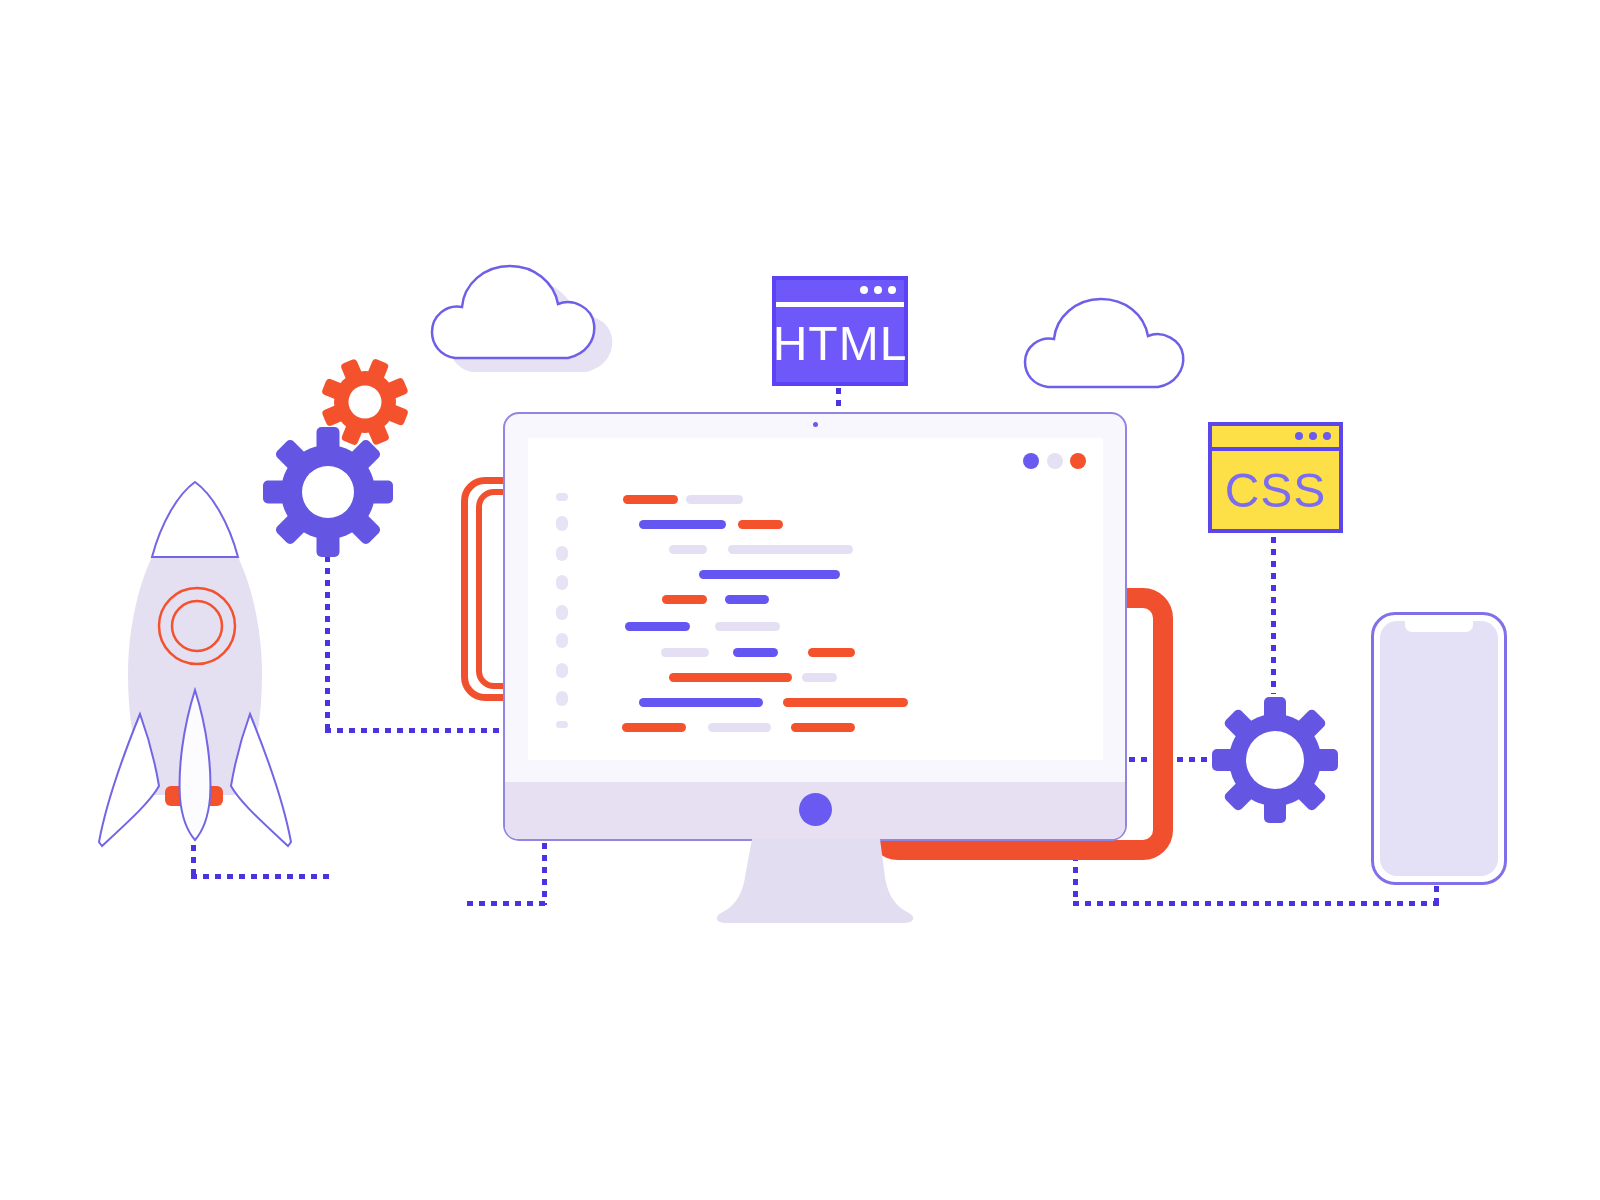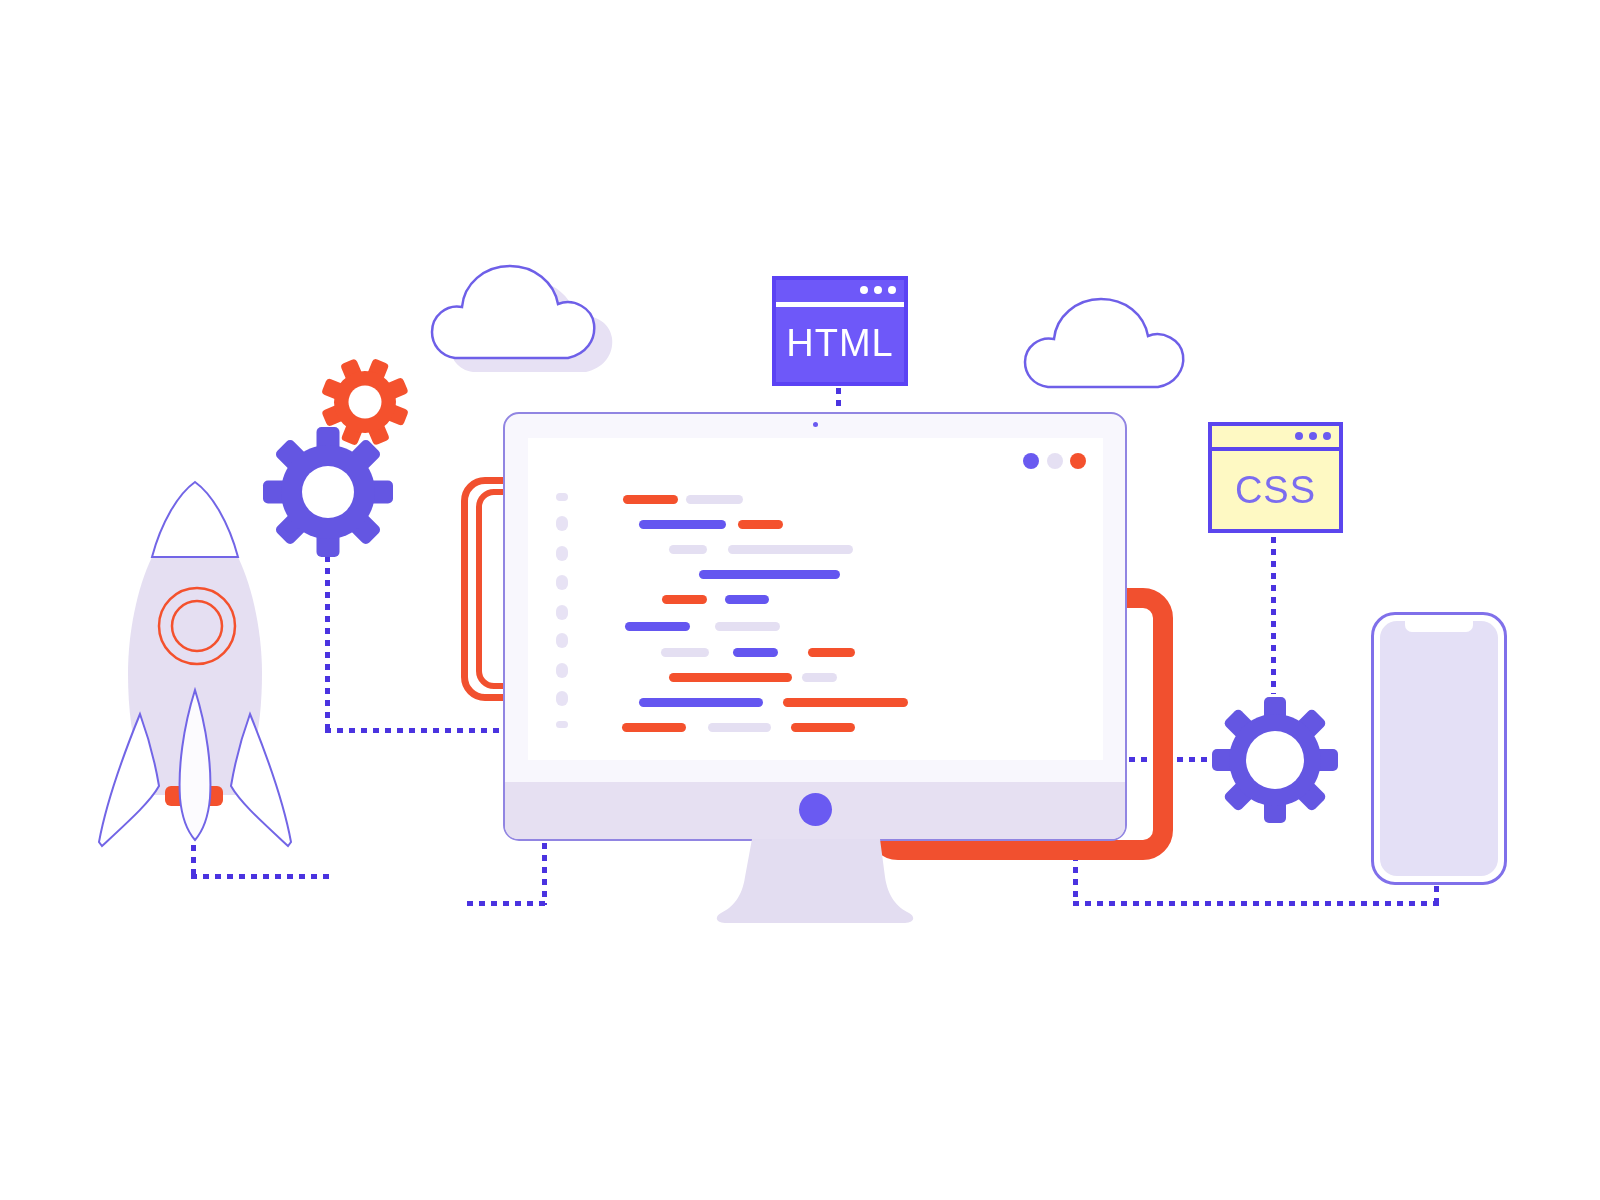--- a/index.html
+++ b/index.html
@@ -7,27 +7,27 @@
          font-family:"Liberation Sans",sans-serif;}
   .abs{position:absolute;}
 
   
   .dot-h{position:absolute;height:5px;
     background-image:repeating-linear-gradient(90deg,#4a33e0 0,#4a33e0 6px,transparent 6px,transparent 12px);}
   .dot-v{position:absolute;width:5px;
     background-image:repeating-linear-gradient(180deg,#4a33e0 0,#4a33e0 6px,transparent 6px,transparent 12px);}
 
   
-  .app-window{position:absolute;background:#fef9c3;border:4px solid #5b46ee;box-sizing:border-box;}
+  .app-window{position:absolute;background:#fde047;border:4px solid #5b46ee;box-sizing:border-box;}
   .app-window .titlebar{position:relative;height:21px;border-bottom:4px solid #5b46ee;}
   .app-window .controls{position:absolute;right:8px;top:6px;display:flex;gap:6px;}
   .app-window .controls .dot{width:8px;height:8px;border-radius:50%;background:#6a5af0;}
   .app-window .win-body{position:absolute;left:0;right:0;top:25px;bottom:0;
     display:flex;align-items:center;justify-content:center;}
-  .app-window .win-label{font-size:38px;color:#7b6cf0;letter-spacing:1px;}
+  .app-window .win-label{font-size:48px;color:#7b6cf0;letter-spacing:1px;}
 
   .app-window.filled{background:#6e58f9;border-color:#5b42f4;}
   .app-window.filled .titlebar{border-bottom:5px solid #ffffff;height:22px;}
   .app-window.filled .controls .dot{background:#ffffff;}
   .app-window.filled .win-label{color:#ffffff;}
 
   
   .red-frame{position:absolute;box-sizing:border-box;border-style:solid;border-color:#f1502f;background:transparent;}
 
   

